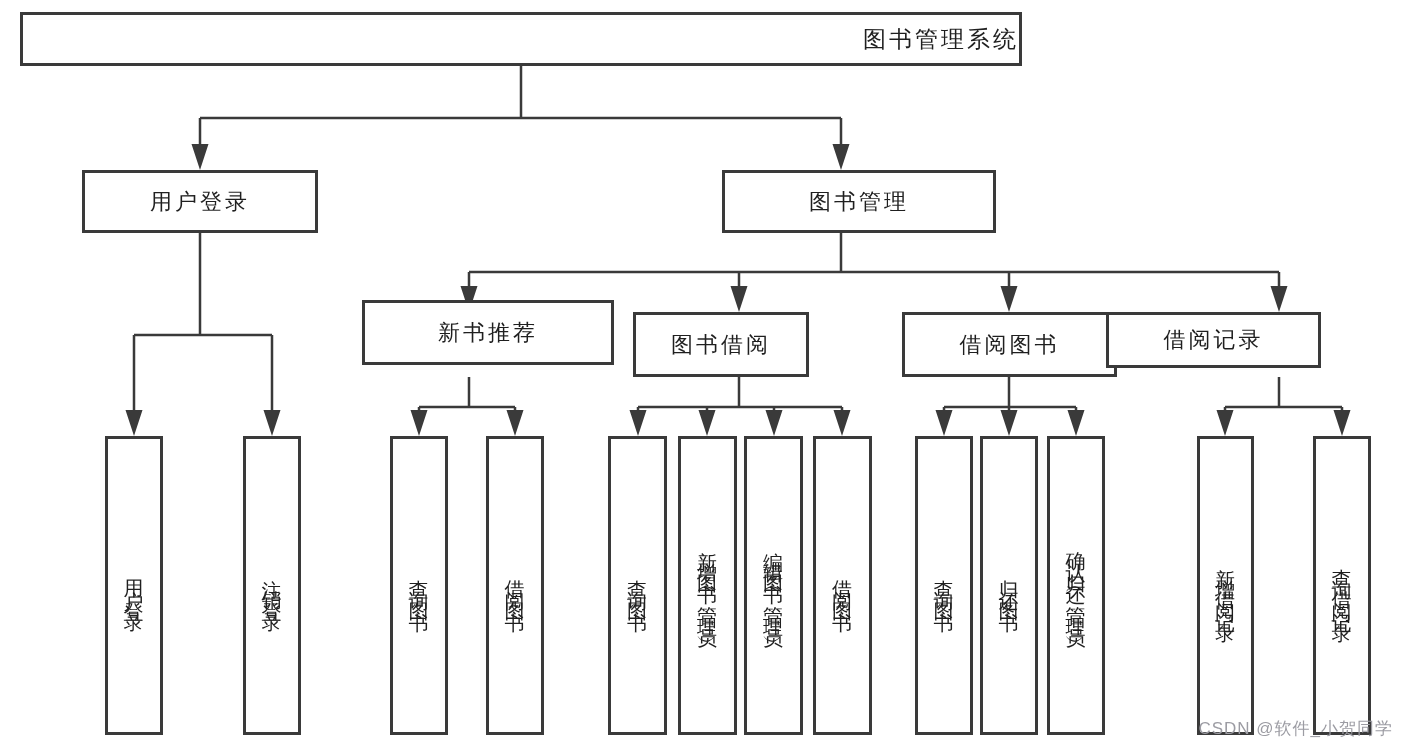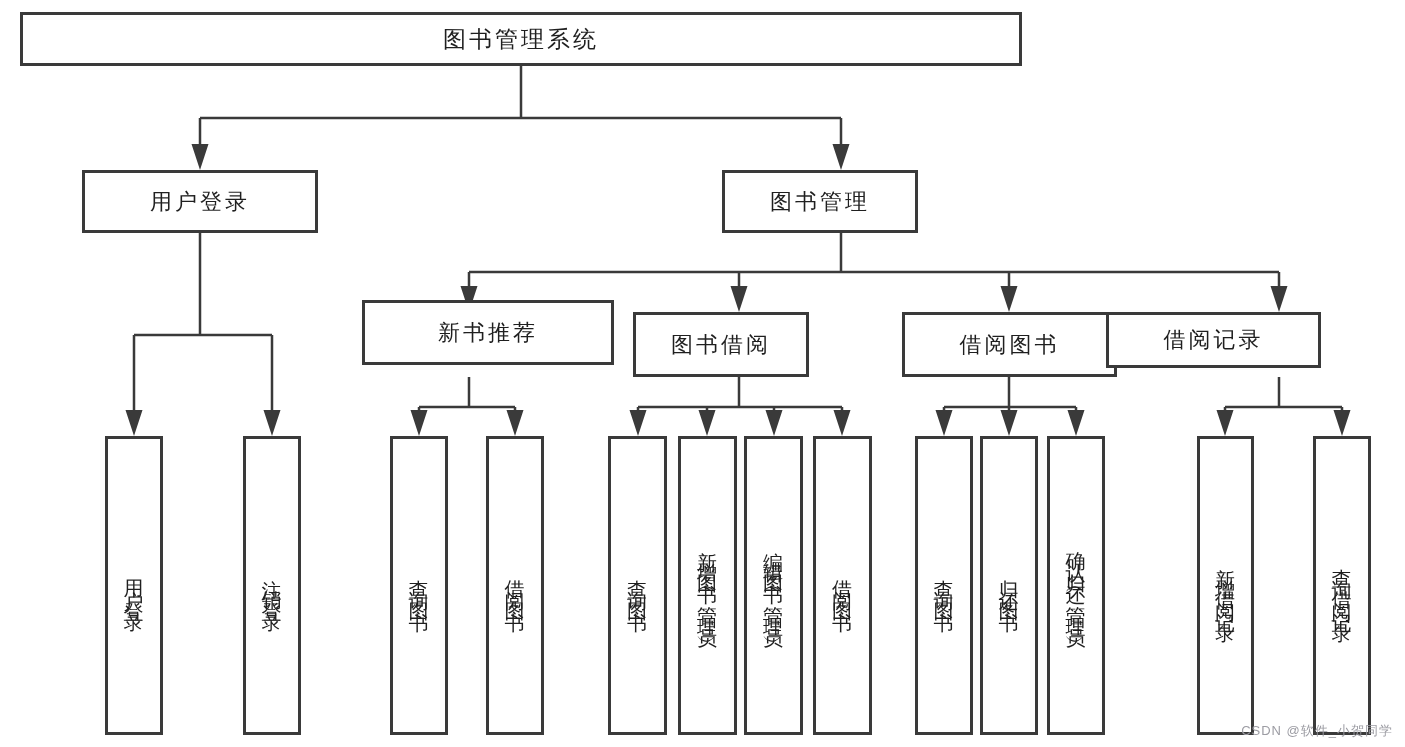--- a/index.html
+++ b/index.html
@@ -17,30 +17,30 @@
   }
   .canvas{position:absolute;left:0;top:0;width:1405px;height:747px;}
   svg.connectors{position:absolute;left:0;top:0;z-index:1;}
   .node{
     position:absolute;box-sizing:border-box;z-index:2;
     background:var(--box-bg);
     border:3px solid var(--line);
     display:flex;align-items:center;justify-content:center;
     text-align:center;
   }
-  .node.root{font-size:23px;letter-spacing:3px;}
+  .node.root{font-size:23px;letter-spacing:3px;justify-content:flex-end;}
   .node.h{font-size:22px;letter-spacing:3px;}
   .node.leaf{
     top:436px;height:299px;
     writing-mode:vertical-rl;text-orientation:mixed;
     font-size:20px;letter-spacing:11px;line-height:1;
   }
   .watermark{
     position:absolute;right:12px;bottom:7px;z-index:6;
-    font-size:13px;letter-spacing:1px;color:var(--wm);
+    font-size:17px;letter-spacing:1px;color:var(--wm);
     pointer-events:none;white-space:nowrap;
   }
 </style>
 </head>
 <body>
 
 <div class="canvas">
 
   <svg class="connectors" width="1405" height="747" viewBox="0 0 1405 747">
     <path fill="none" stroke="#3a3a3a" stroke-width="2.5" d="M521 66V118 M200 118H841 M200 118V146 M841 118V146
@@ -59,21 +59,21 @@
              M1216.5 410h17L1225 436z M1333.5 410h17L1342 436z"></path>
   </svg>
 
   <div class="node root" style="left:20px;top:12px;width:1002px;height:54px">
     <span>图书管理系统</span>
   </div>
 
   <div class="node h" style="left:82px;top:170px;width:236px;height:63px">
     <span>用户登录</span>
   </div>
-  <div class="node h" style="left:722px;top:170px;width:196px;height:63px">
+  <div class="node h" style="left:722px;top:170px;width:274px;height:63px">
     <span>图书管理</span>
   </div>
 
   <div class="node h" style="left:362px;top:300px;width:252px;height:65px">
     <span>新书推荐</span>
   </div>
   <div class="node h" style="left:633px;top:312px;width:176px;height:65px">
     <span>图书借阅</span>
   </div>
   <div class="node h" style="left:902px;top:312px;width:215px;height:65px">

